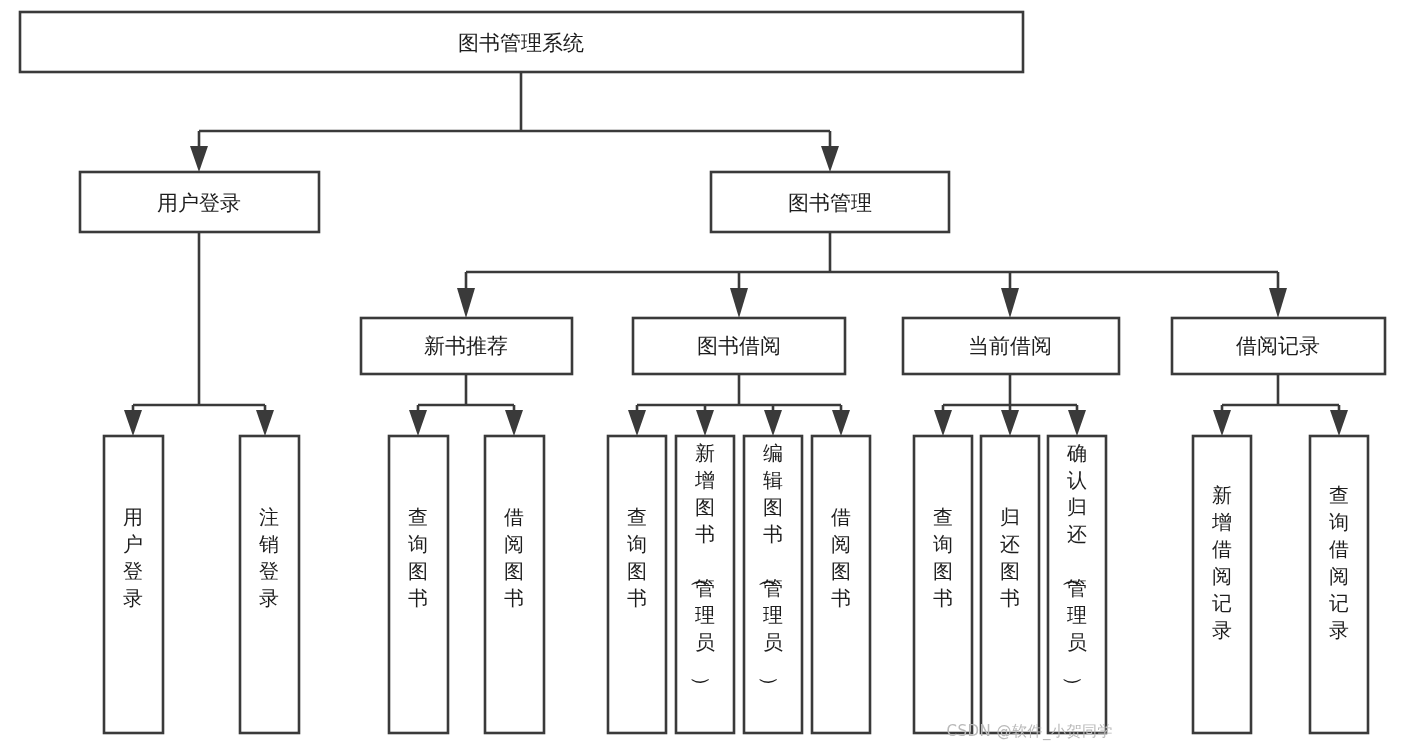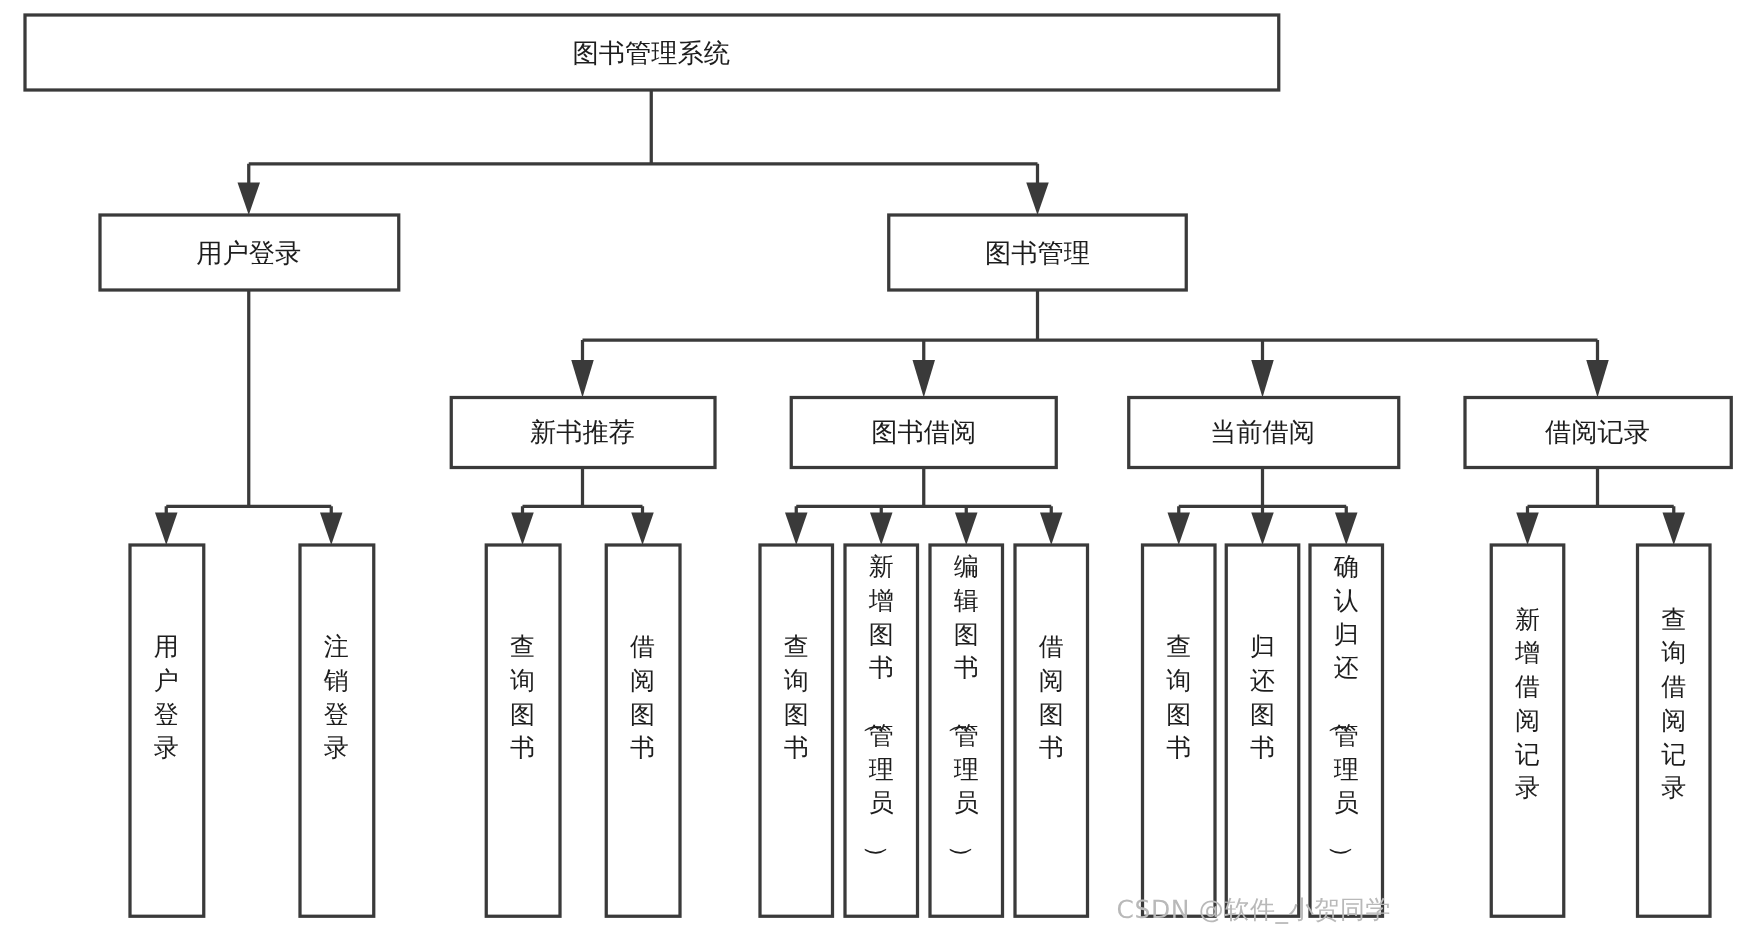--- a/index.html
+++ b/index.html
@@ -53,21 +53,21 @@
   }
   .arrow-head {
     fill: #3a3a3a;
     stroke: none;
   }
   .watermark {
     position: absolute;
     right: 14px;
     bottom: 6px;
     font-family: "DejaVu Sans", "Liberation Sans", sans-serif;
-    font-size: 20px;
+    font-size: 15px;
     color: #b9b9b9;
     letter-spacing: 0.5px;
     white-space: nowrap;
     user-select: none;
   }
 </style>
 </head>
 <body>
 
 <div id="diagram-root">

